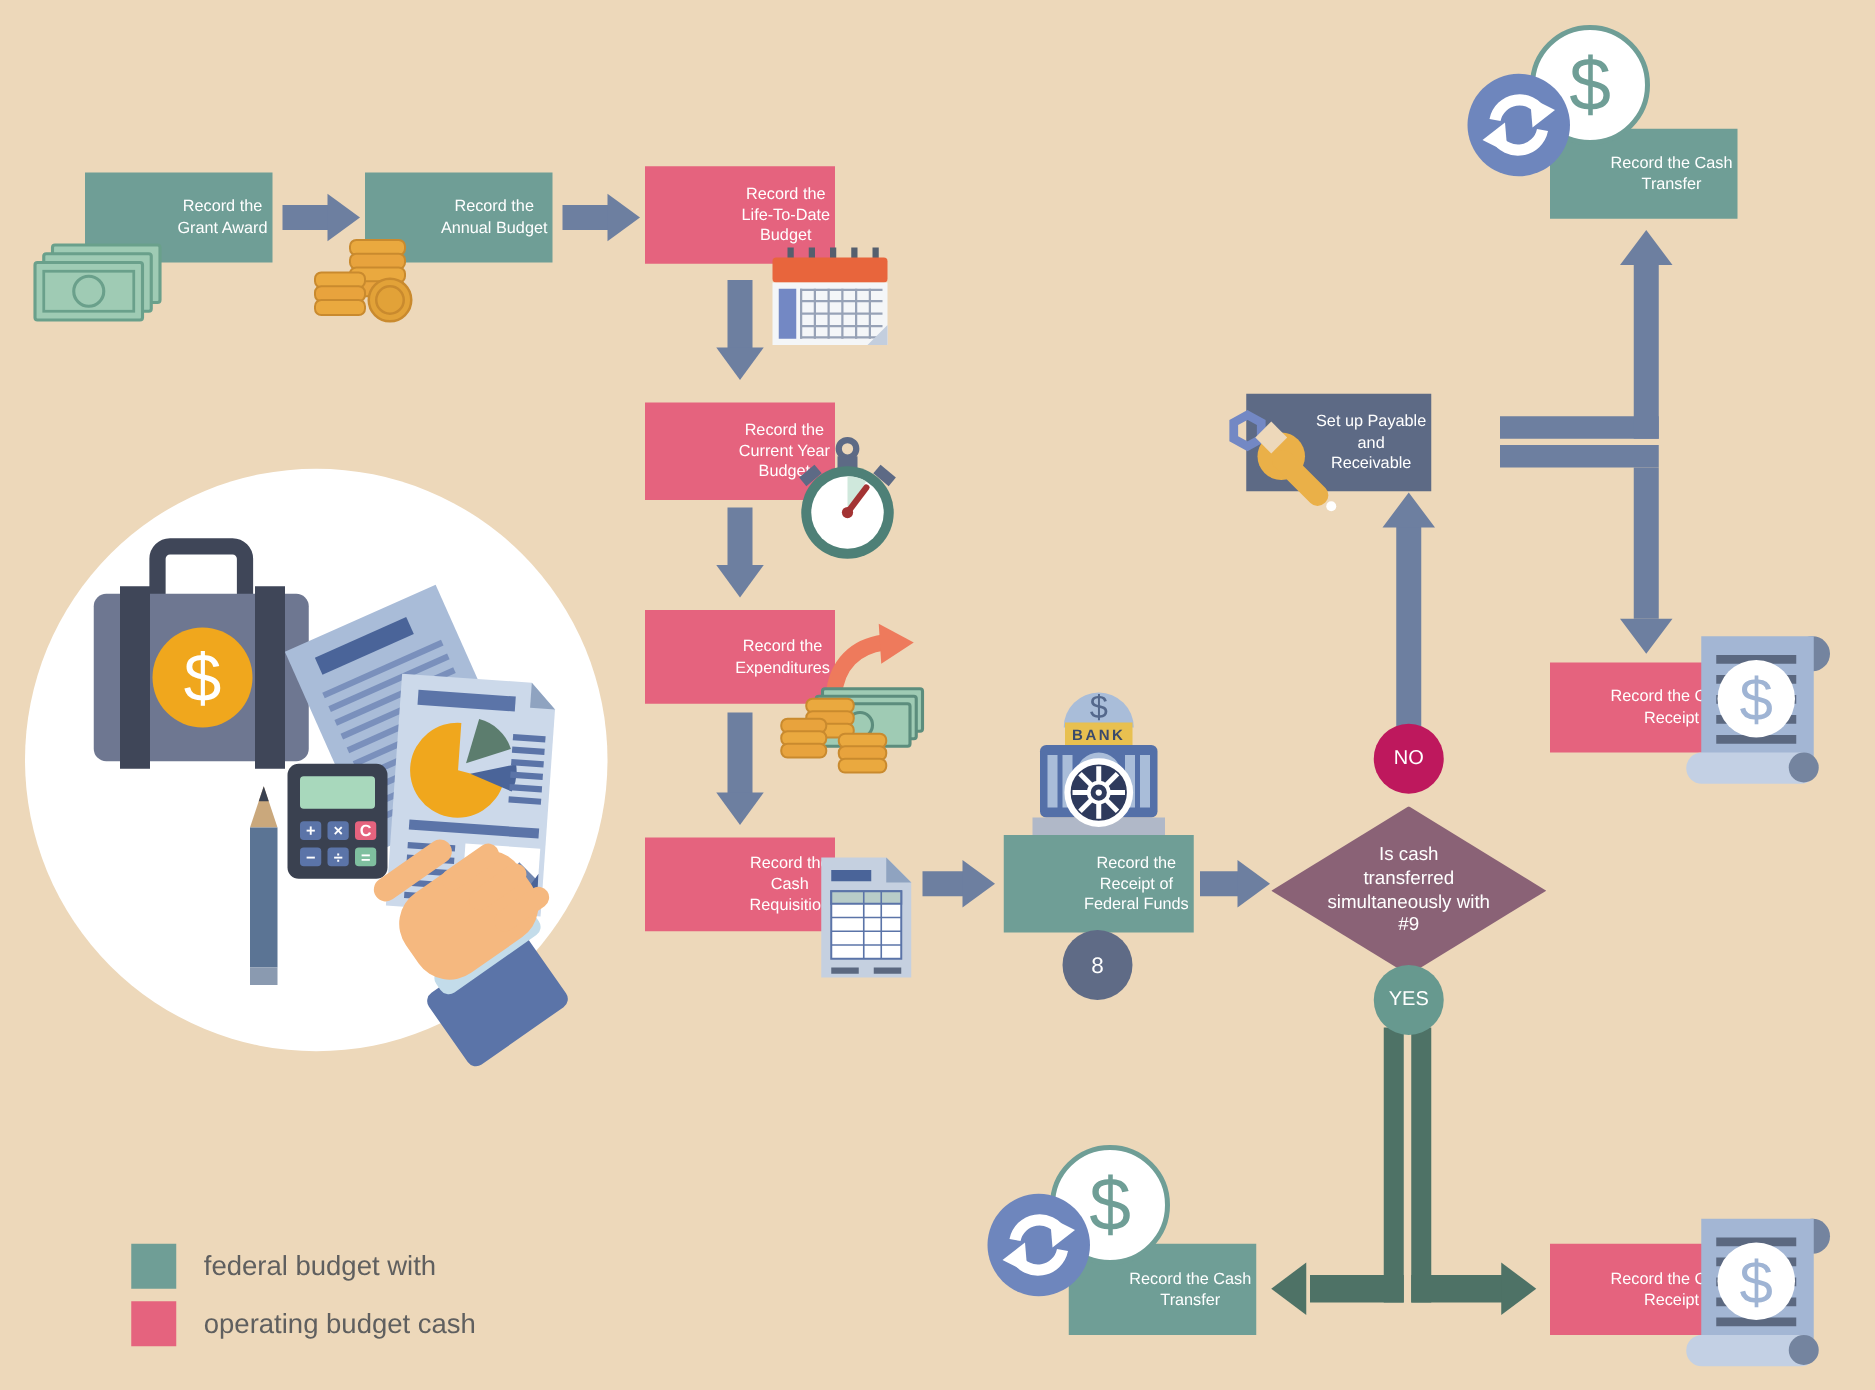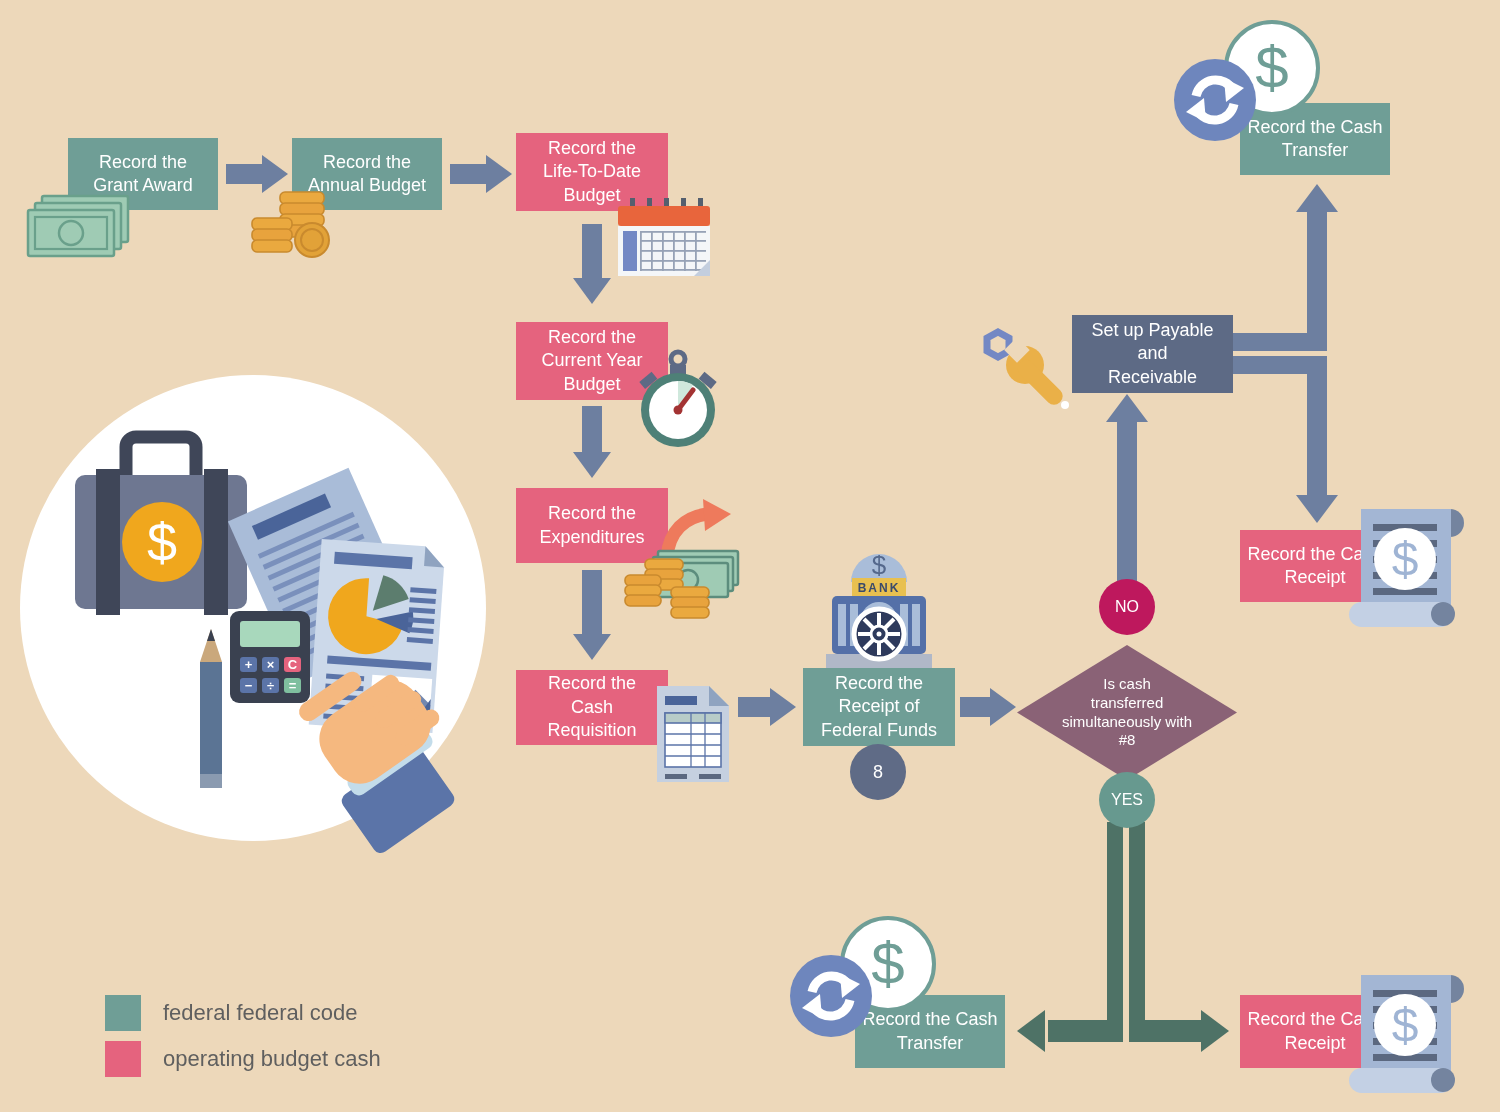--- a/index.html
+++ b/index.html
@@ -1,20 +1,20 @@
 <!DOCTYPE html>
 <html><head>
 <meta charset="utf-8">
 <style>
   html,body{margin:0;padding:0;}
   body{font-family:"Liberation Sans",sans-serif;}
   #stage{position:relative;width:1500px;height:1112px;background:#edd8ba;overflow:hidden;}
 
-  .box{position:absolute;display:flex;align-items:center;justify-content:center;
-       text-align:center;color:#fff;font-size:18px;line-height:1.3;
+  .box{position:absolute;display:flex;align-items:center;justify-content:flex-end;
+       text-align:center;color:#fff;font-size:13px;line-height:1.3;
        white-space:pre-line;box-sizing:border-box;padding:4px;}
   .teal{background:#6f9e96;}
   .pink{background:#e5637e;}
   .slate-box{background:#5d6a85;}
 
   .shaft{position:absolute;background:#6d7fa0;}
   .shaft.dkteal{background:#4e7266;}
   .head{position:absolute;width:0;height:0;border-style:solid;border-color:transparent;}
   .head.right{border-width:19px 0 19px 26px;border-left-color:#6d7fa0;}
   .head.left{border-width:19px 26px 19px 0;border-right-color:#6d7fa0;}
@@ -96,37 +96,37 @@
 Current Year
 Budget</span></div>
   <div class="box pink" style="left:516px;top:488px;width:152px;height:75px"><span>Record the
 Expenditures</span></div>
   <div class="box pink" style="left:516px;top:670px;width:152px;height:75px"><span>Record the
 Cash
 Requisition</span></div>
   <div class="box teal" style="left:803px;top:668px;width:152px;height:78px"><span>Record the
 Receipt of
 Federal Funds</span></div>
-  <div class="box slate-box" style="left:1072px;top:315px;width:161px;height:78px"><span>Set up Payable
+  <div class="box slate-box" style="left:997px;top:315px;width:148px;height:78px"><span>Set up Payable
 and
 Receivable</span></div>
   <div class="box teal" style="left:1240px;top:103px;width:150px;height:72px"><span>Record the Cash
 Transfer</span></div>
   <div class="box pink" style="left:1240px;top:530px;width:150px;height:72px"><span>Record the Cash
 Receipt</span></div>
   <div class="box teal" style="left:855px;top:995px;width:150px;height:73px"><span>Record the Cash
 Transfer</span></div>
   <div class="box pink" style="left:1240px;top:995px;width:150px;height:73px"><span>Record the Cash
 Receipt</span></div>
 
   <div class="diamond">
     <div class="dtext">Is cash
 transferred
 simultaneously with
-#8</div>
+#9</div>
   </div>
   <div class="circle-lbl" style="left:1099px;top:579px;width:56px;height:56px;background:#be185d">
       <span>NO</span>
     </div>
   <div class="circle-lbl" style="left:1099px;top:772px;width:56px;height:56px;background:#67998f">
       <span>YES</span>
     </div>
   <div class="circle-lbl" style="left:850px;top:744px;width:56px;height:56px;background:#5f6b86;font-size:18px">
       <span>8</span>
     </div>
@@ -413,21 +413,21 @@
         <rect x="330" y="310" width="52" height="17" rx="8.5" fill="#f5b87f" transform="rotate(-35 356 318)"></rect>
         <rect x="352" y="326" width="52" height="17" rx="8.5" fill="#f5b87f" transform="rotate(-35 378 334)"></rect>
         <rect x="372" y="344" width="50" height="17" rx="8.5" fill="#f5b87f" transform="rotate(-35 397 352)"></rect>
       </g>
     </svg>
   </div>
 
   <div class="legend">
     <div class="legend-row">
       <div class="swatch" style="background:#6f9e96"></div>
-      <div class="legend-label">federal federal code</div>
+      <div class="legend-label">federal budget with</div>
     </div>
     <div class="legend-row">
       <div class="swatch" style="background:#e5637e"></div>
       <div class="legend-label">operating budget cash</div>
     </div>
   </div>
 
 </div>
 
 </body></html>

